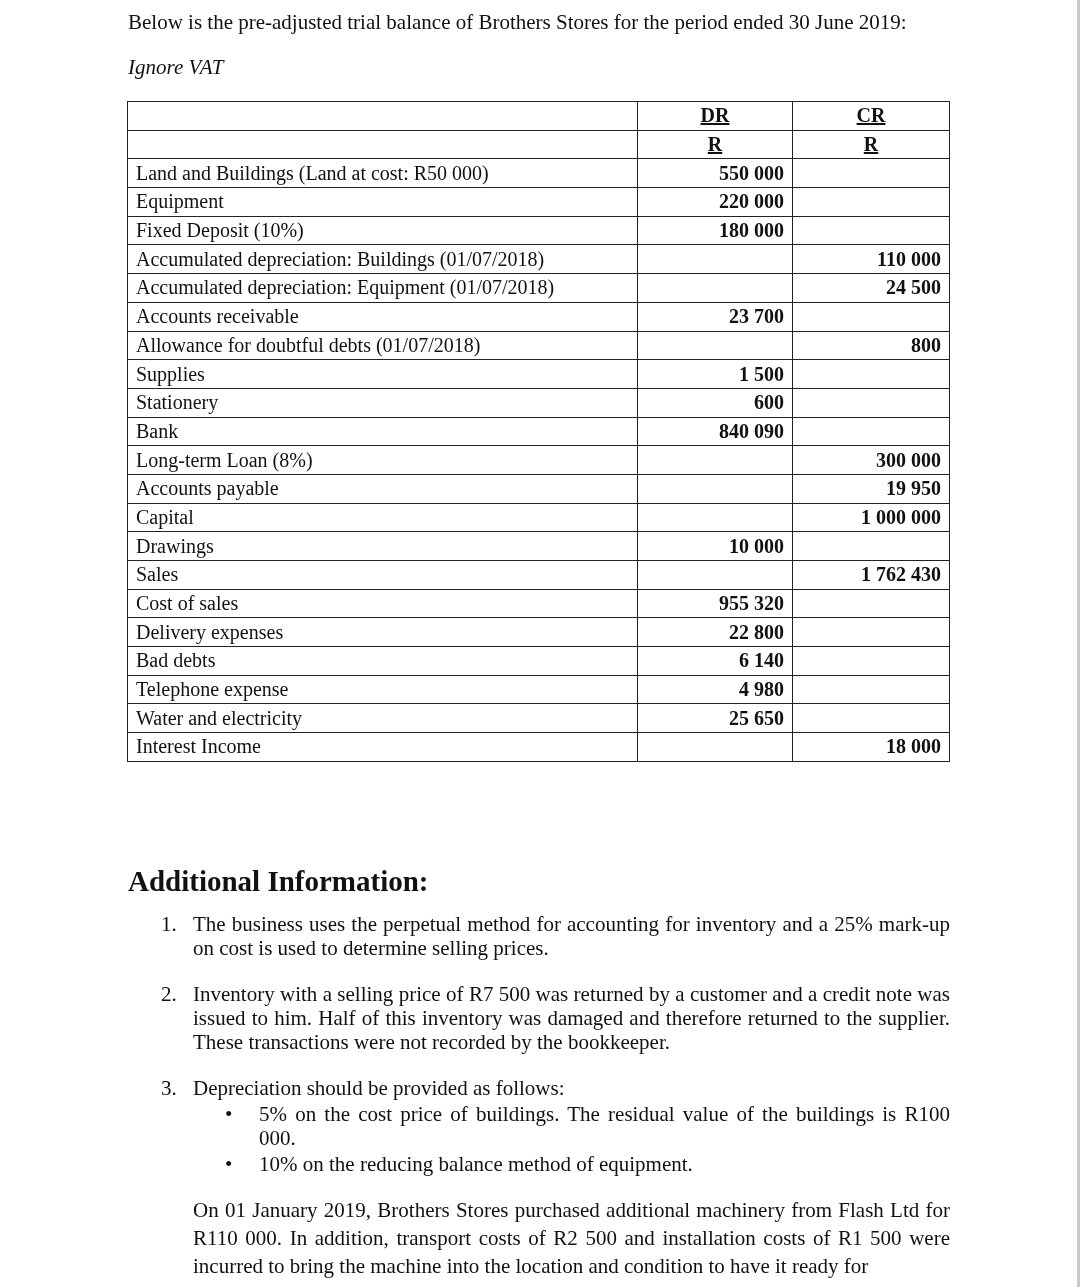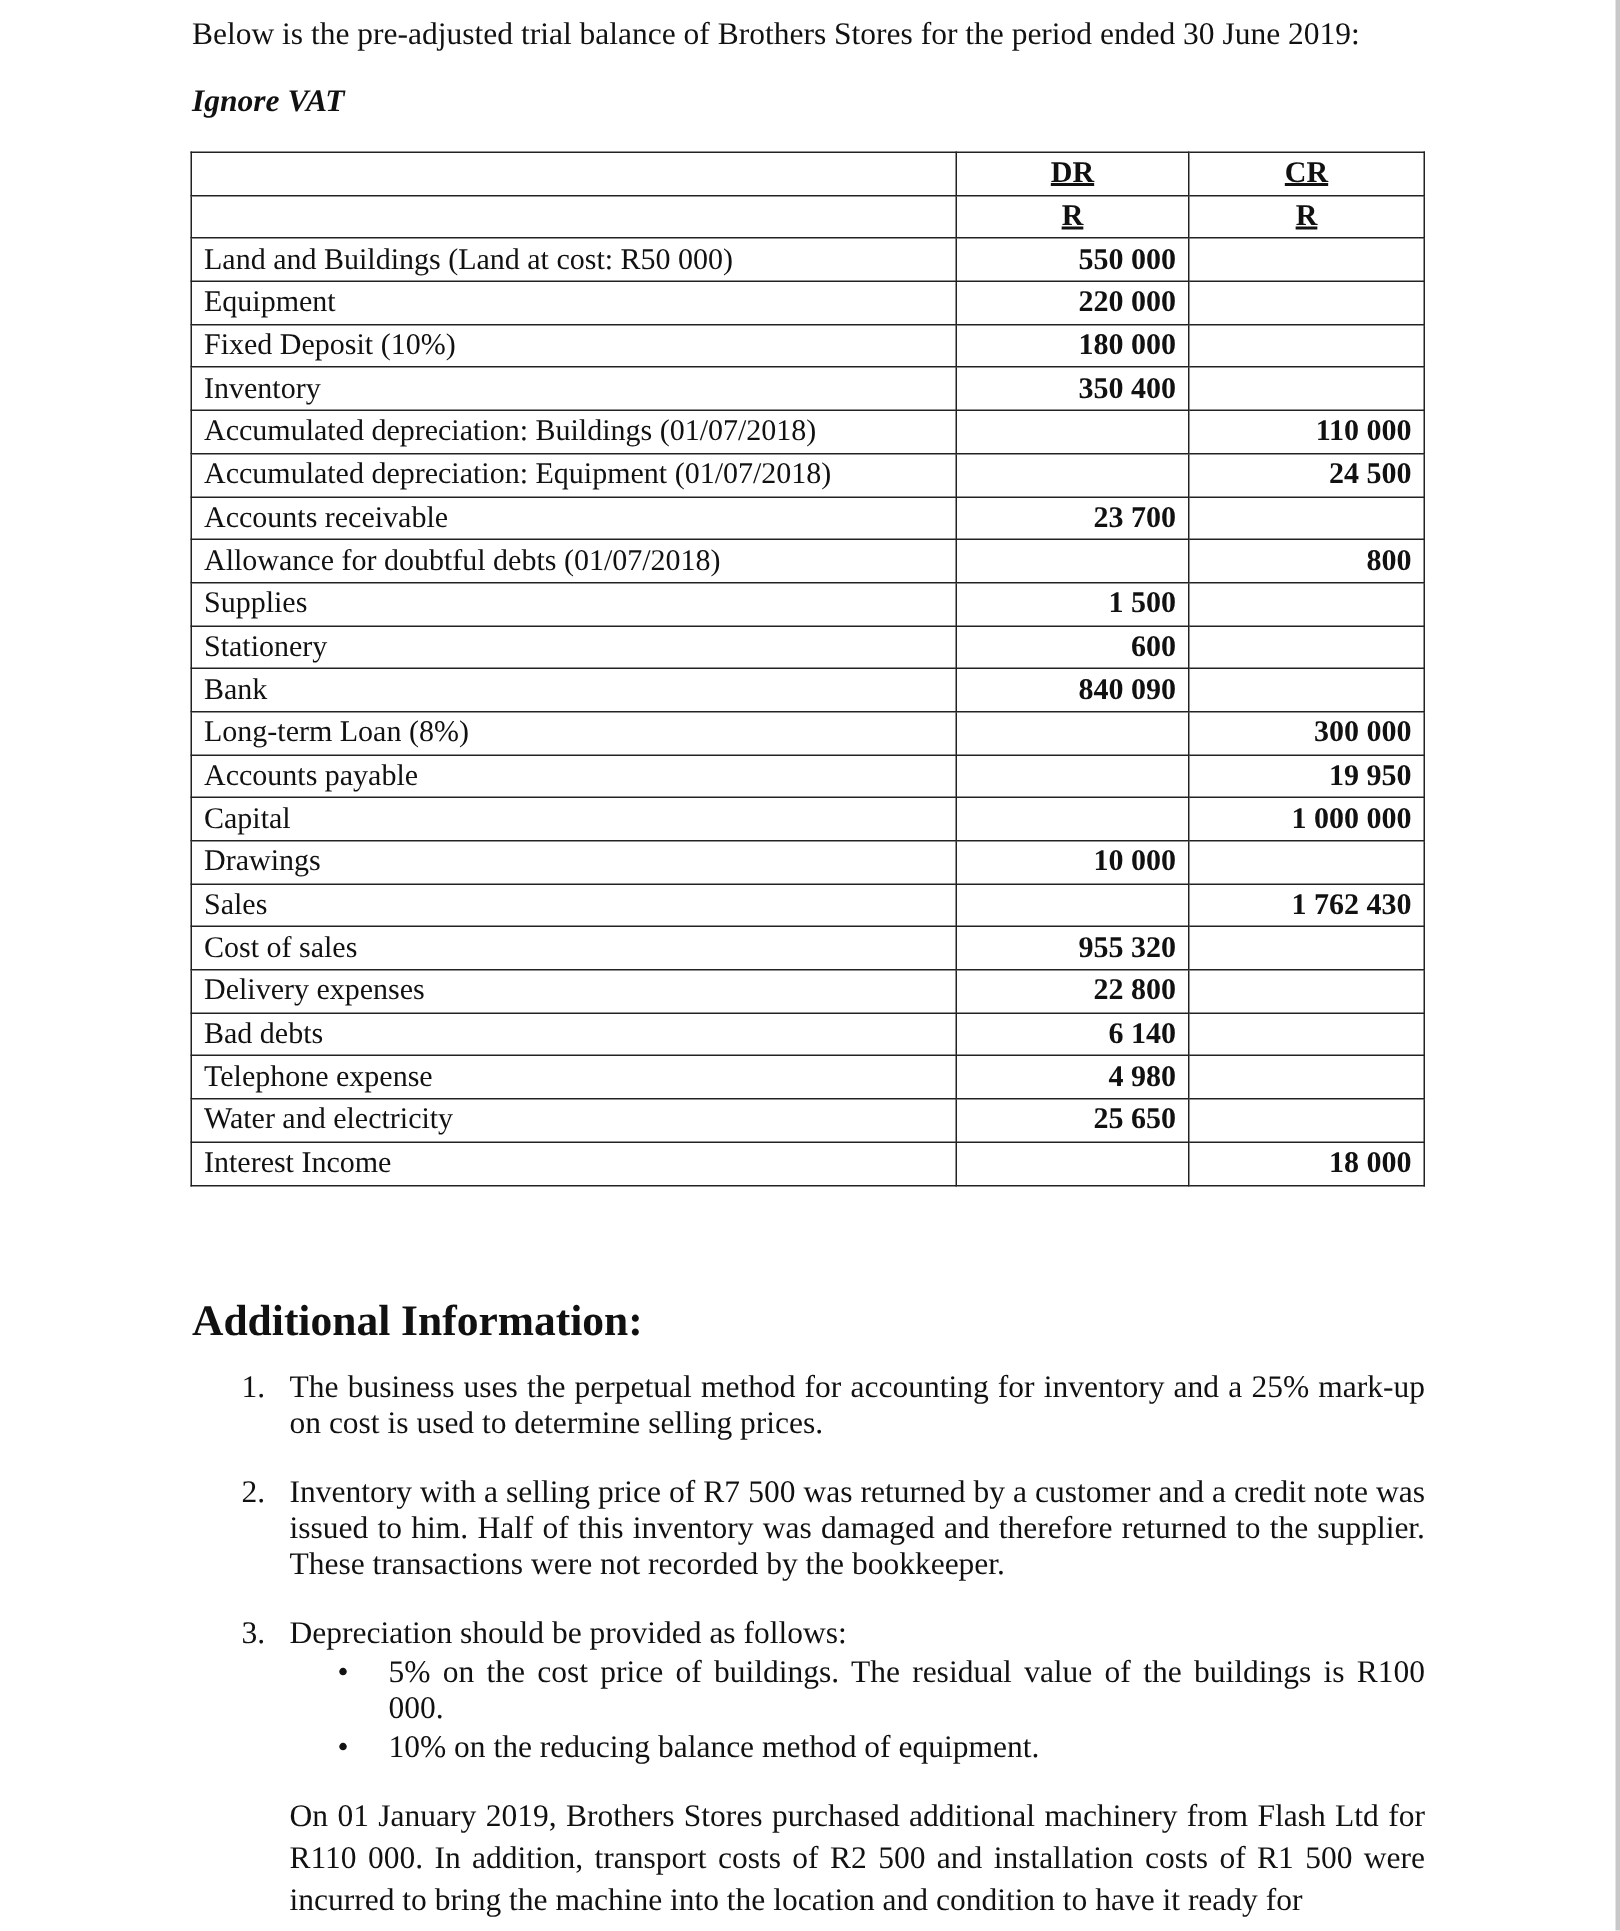--- a/index.html
+++ b/index.html
@@ -3,21 +3,21 @@
 <meta charset="utf-8">
 <style>
   html, body { margin: 0; padding: 0; background: #ffffff; }
   body {
     width: 1080px; height: 1287px; position: relative; overflow: hidden;
     font-family: "Liberation Serif", "DejaVu Serif", serif;
     color: #111;
   }
   .edge-bar { position: absolute; left: 1077px; top: 0; width: 3px; height: 1287px; background: #c8c8c8; }
   .intro { position: absolute; left: 128px; top: 8px; font-size: 21px; line-height: 28px; white-space: nowrap; }
-  .ignore { position: absolute; left: 128px; top: 53px; font-size: 21px; font-style: italic; font-weight: bold; line-height: 28px; }
+  .ignore { position: absolute; left: 128px; top: 53px; font-size: 21px; font-style: italic; font-weight: normal; line-height: 28px; }
 
   table.tb {
     position: absolute; left: 127px; top: 101px;
     border-collapse: collapse; table-layout: fixed; width: 822px;
     font-size: 20px;
   }
   table.tb td { border: 1.5px solid #222; padding: 0 8px; height: 27.7px; line-height: 25px; white-space: nowrap; overflow: hidden; }
   table.tb col.c1 { width: 510px; }
   table.tb col.c2 { width: 155px; }
   table.tb col.c3 { width: 157px; }
@@ -65,25 +65,20 @@
         <td class="num"></td>
       </tr>
       <tr>
         <td class="acct">Equipment</td>
         <td class="num">220 000</td>
         <td class="num"></td>
       </tr>
       <tr>
         <td class="acct">Fixed Deposit (10%)</td>
         <td class="num">180 000</td>
-        <td class="num"></td>
-      </tr>
-      <tr>
-        <td class="acct">Inventory</td>
-        <td class="num">350 400</td>
         <td class="num"></td>
       </tr>
       <tr>
         <td class="acct">Accumulated depreciation: Buildings (01/07/2018)</td>
         <td class="num"></td>
         <td class="num">110 000</td>
       </tr>
       <tr>
         <td class="acct">Accumulated depreciation: Equipment (01/07/2018)</td>
         <td class="num"></td>

